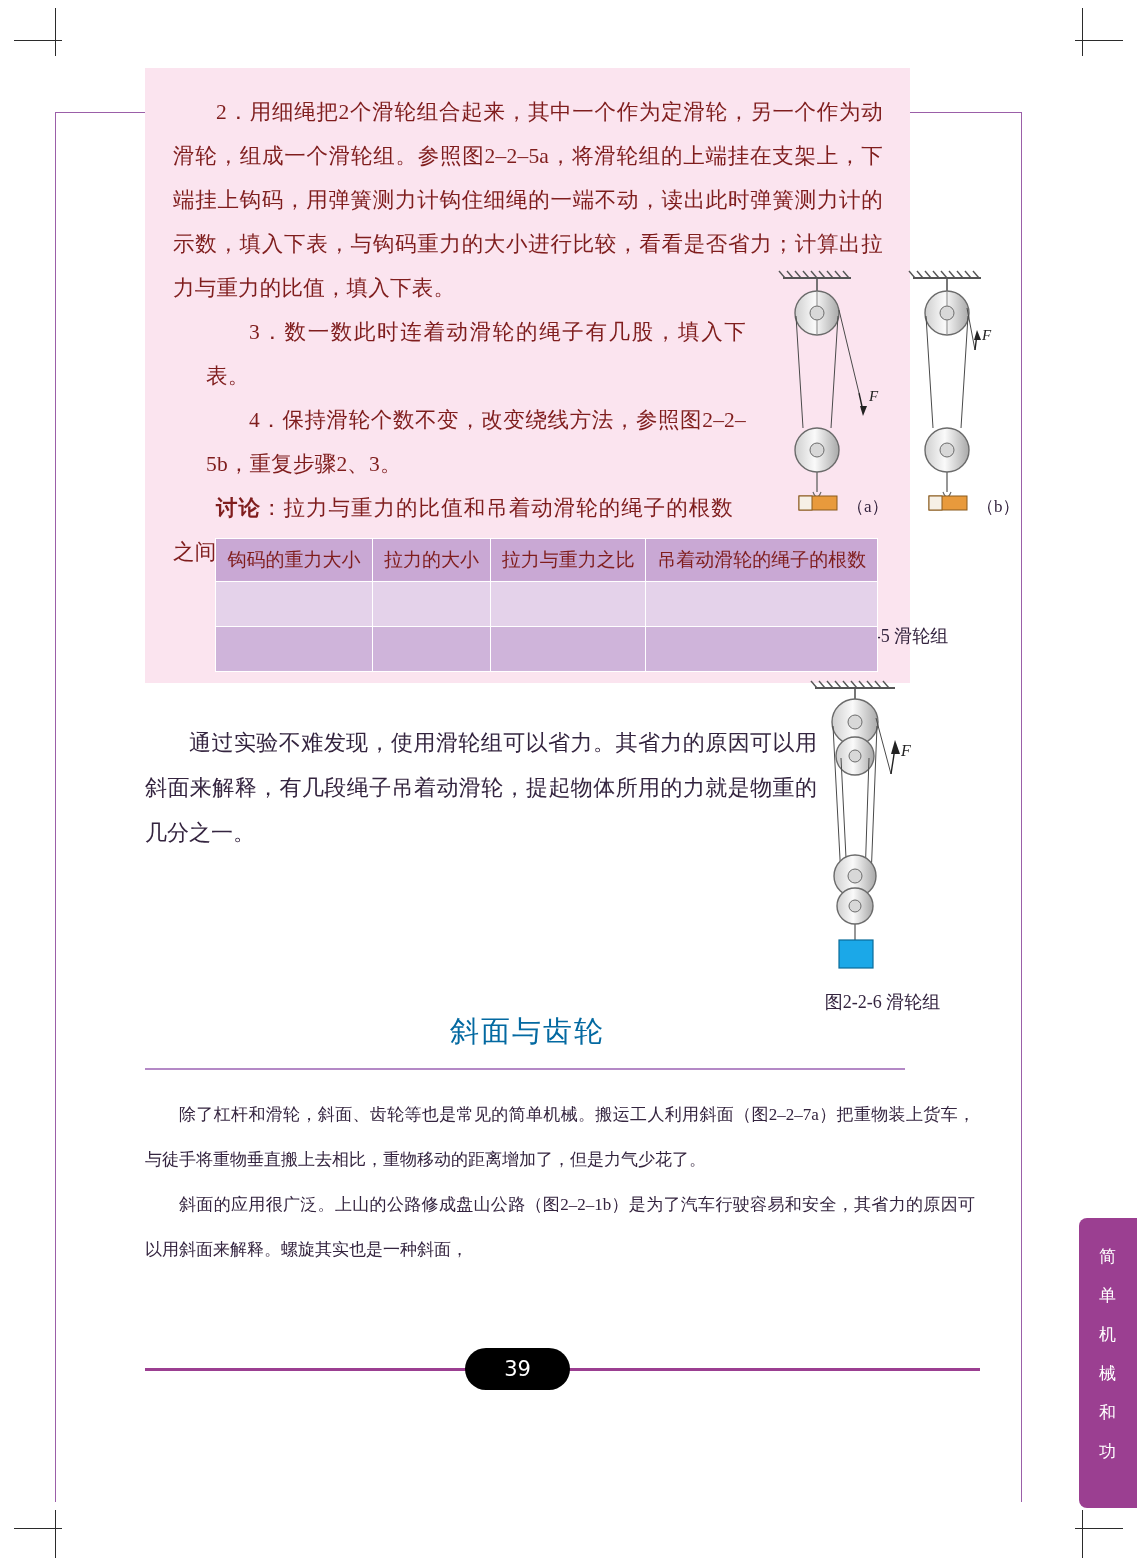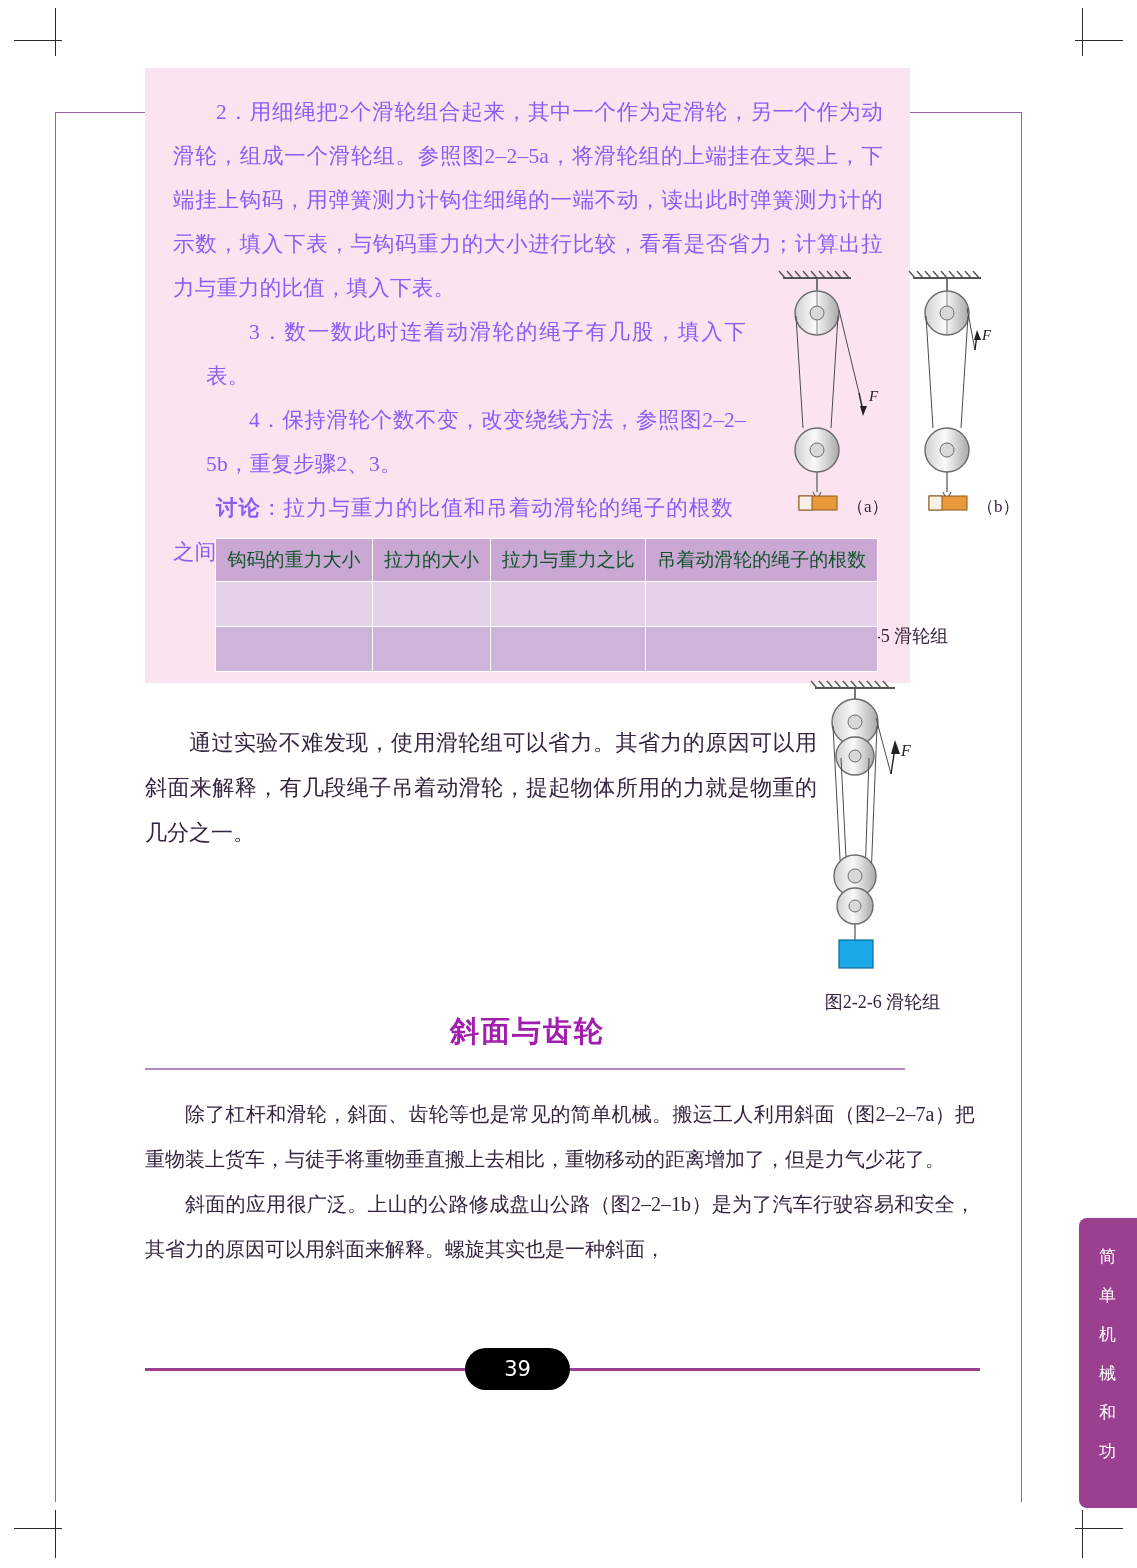--- a/index.html
+++ b/index.html
@@ -87,41 +87,41 @@
     height: 100%;
   }
   .act-text {
     position: absolute;
     left: 28px;
     top: 22px;
     width: 710px;
     font-size: 21.5px;
     line-height: 44px;
     text-align: justify;
-    color: #8b5cf6;
+    color: #7f1d1d;
     letter-spacing: 0.2px;
   }
   .act-p { margin: 0; text-indent: 2em; }
   .act-p.narrow { width: 540px; margin-left: 33px; }
   .act-p.mid { width: 560px; }
   .bold { font-weight: bold; }
 
   
   .data-table {
     position: absolute;
     left: 70px;
     top: 470px;
     width: 663px;
     border-collapse: collapse;
     font-size: 19px;
   }
   .data-table th {
     background: #c9a8d4;
     border: 1px solid #ffffff;
-    color: #14532d;
+    color: #7f1d1d;
     font-weight: normal;
     height: 42px;
     padding: 0 8px;
     text-align: center;
     white-space: nowrap;
   }
   .data-table td {
     background: #e4d2ea;
     border: 1px solid #ffffff;
     height: 42px;
@@ -168,41 +168,41 @@
   
   .section-head {
     position: absolute;
     left: 145px;
     top: 1012px;
     width: 765px;
     text-align: center;
   }
   .section-head .title {
     font-family: "DejaVu Sans", sans-serif;
-    font-weight: bold;
+    font-weight: normal;
     font-size: 29px;
-    color: #a21caf;
+    color: #0369a1;
     letter-spacing: 2px;
   }
   .section-rule {
     position: absolute;
     left: 145px;
     top: 1068px;
     width: 760px;
     height: 2px;
     background: #b489c6;
   }
 
   
   .lower-text {
     position: absolute;
     left: 145px;
     top: 1092px;
     width: 830px;
-    font-size: 20px;
+    font-size: 17px;
     line-height: 45px;
     text-align: justify;
     color: #34243f;
   }
   .lower-text p { margin: 0; text-indent: 2em; }
 
   
   .footer-rule {
     position: absolute;
     left: 145px;

